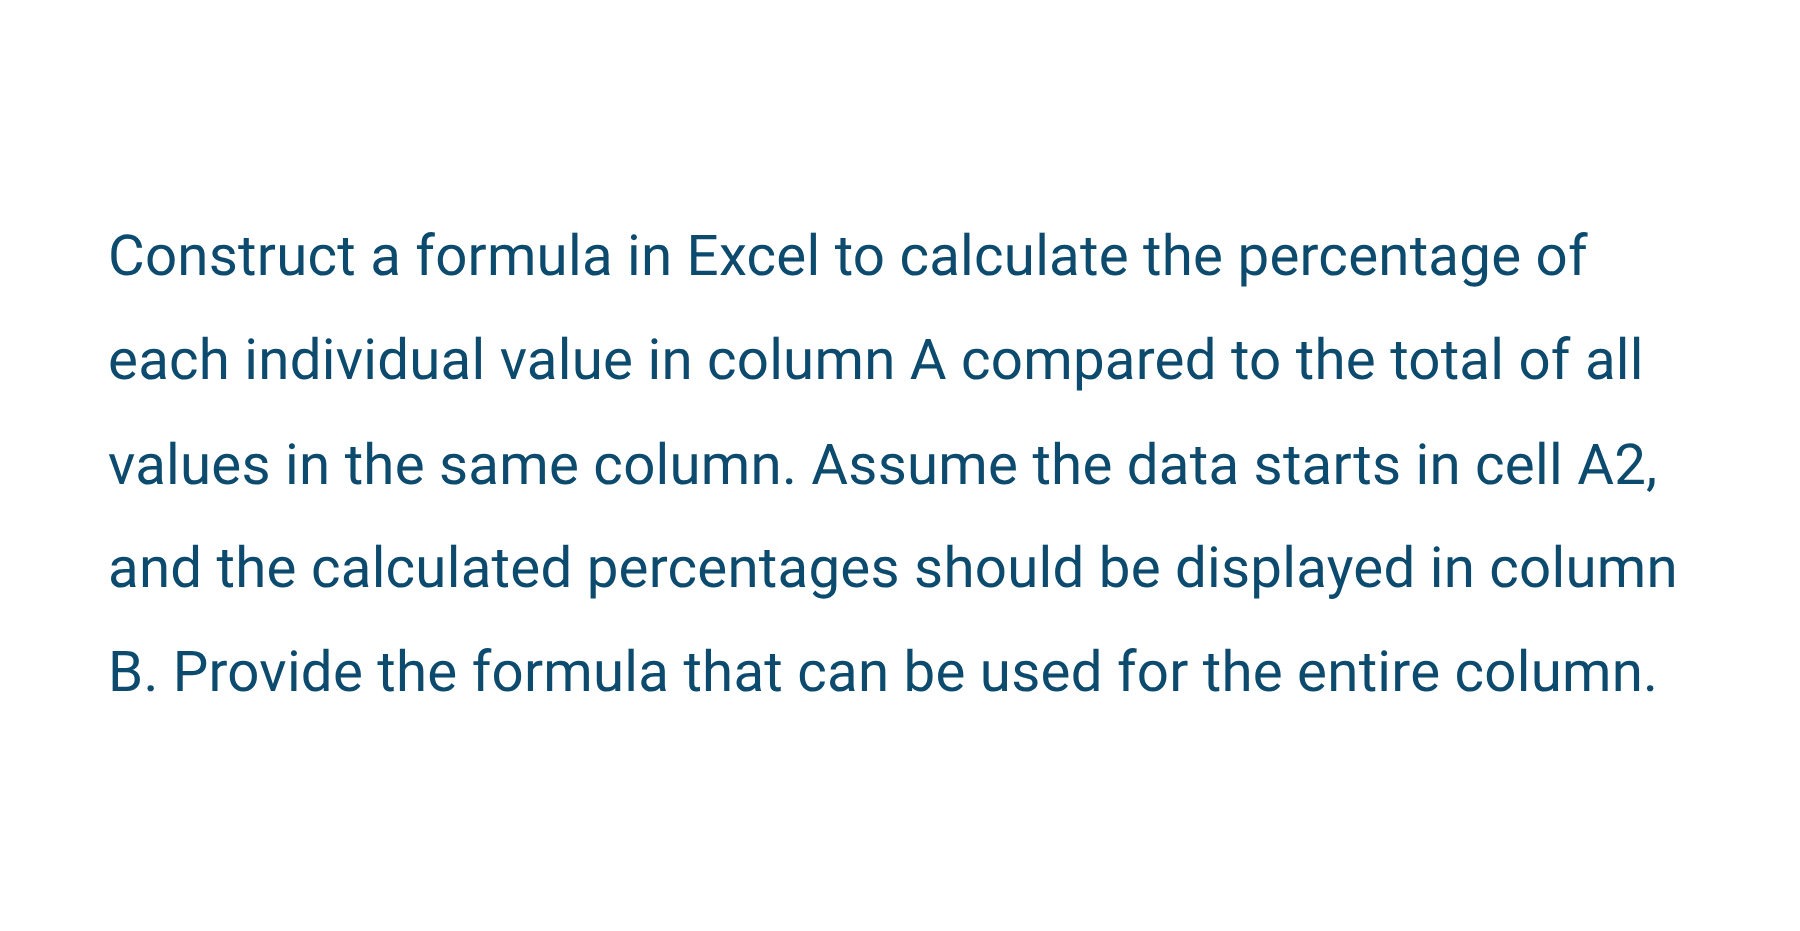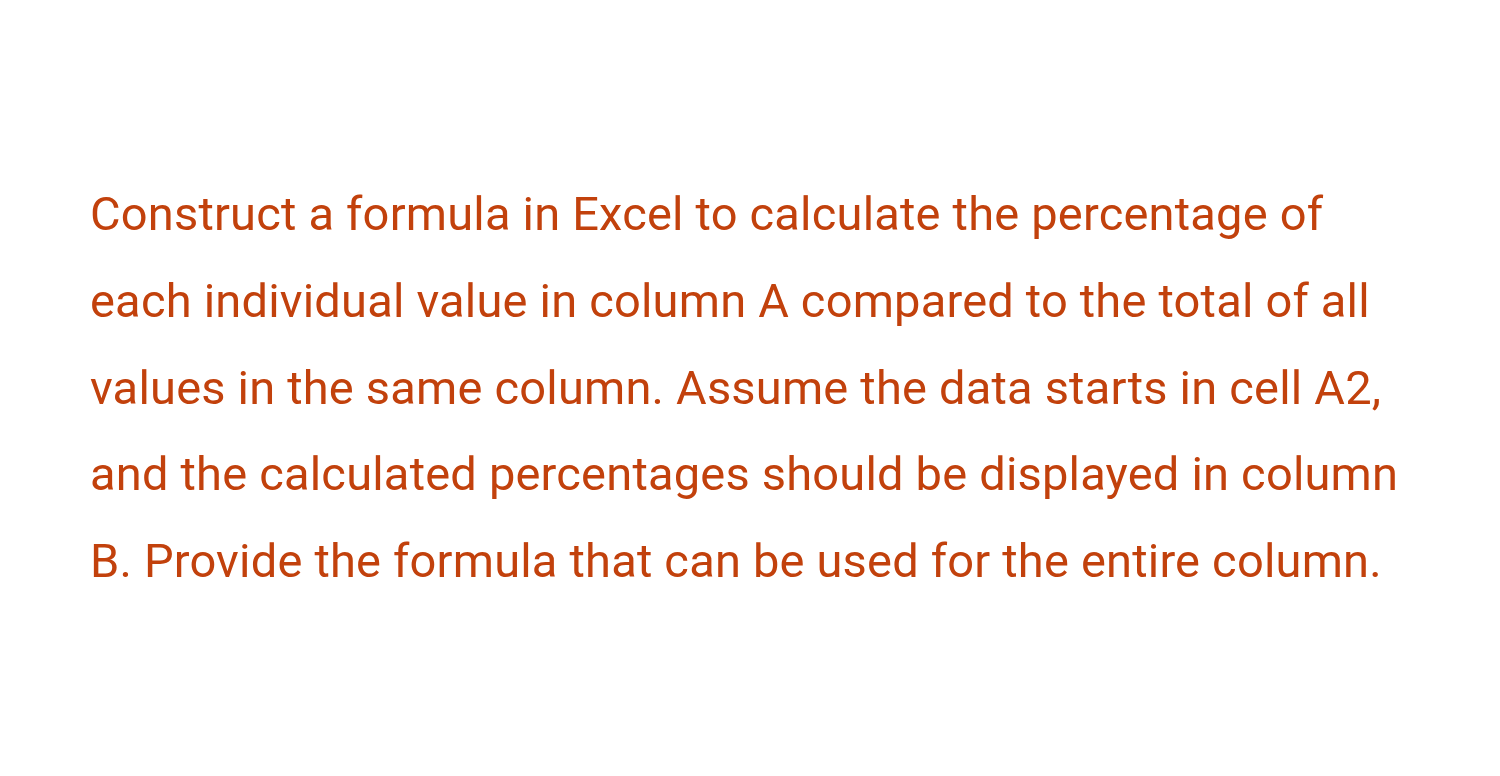--- a/index.html
+++ b/index.html
@@ -14,21 +14,21 @@
       height: 776px;
       display: flex;
       align-items: center;
       justify-content: flex-start;
       padding-left: 90px;
       padding-right: 90px;
     }
     .text-content {
       font-size: 47px;
       line-height: 1.85;
-      color: #c2410c;
+      color: #0c4a6e;
       font-weight: 400;
       letter-spacing: 0.2px;
       max-width: 1350px;
     }
   </style>
 </head>
 <body>
 
 <div class="text-content">Construct a formula in Excel to calculate the percentage of each individual value in column A compared to the total of all values in the same column. Assume the data starts in cell A2, and the calculated percentages should be displayed in column B. Provide the formula that can be used for the entire column.</div>
 

